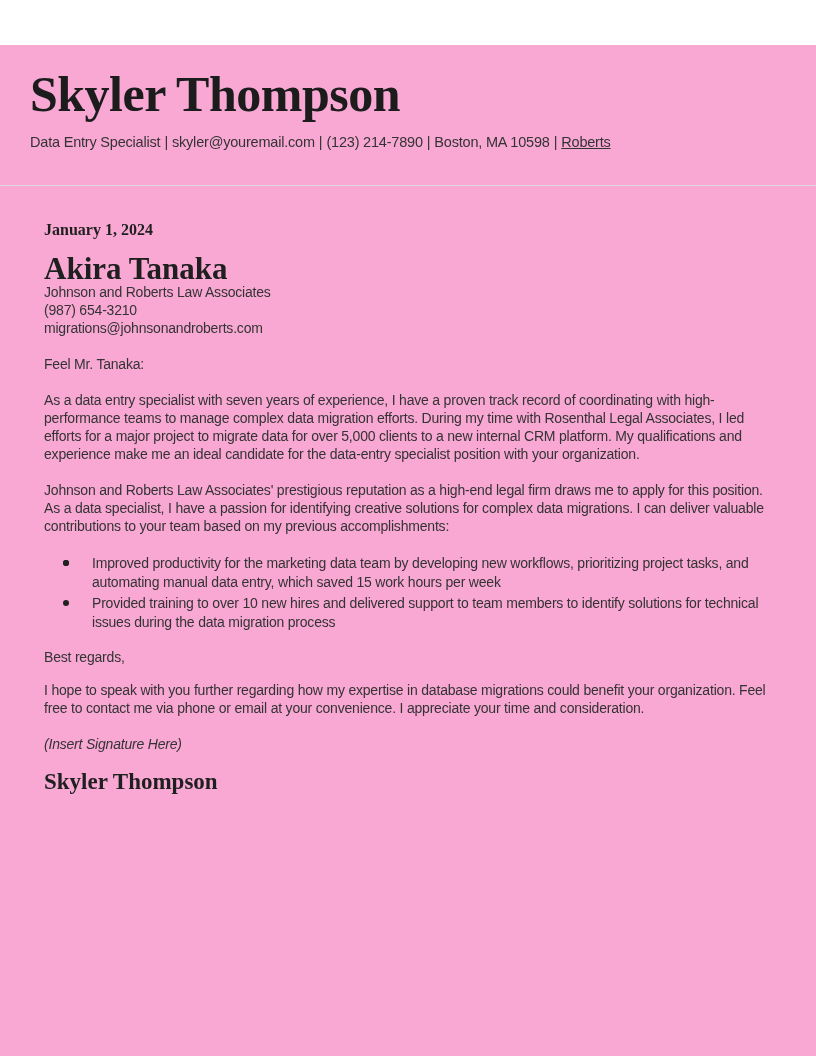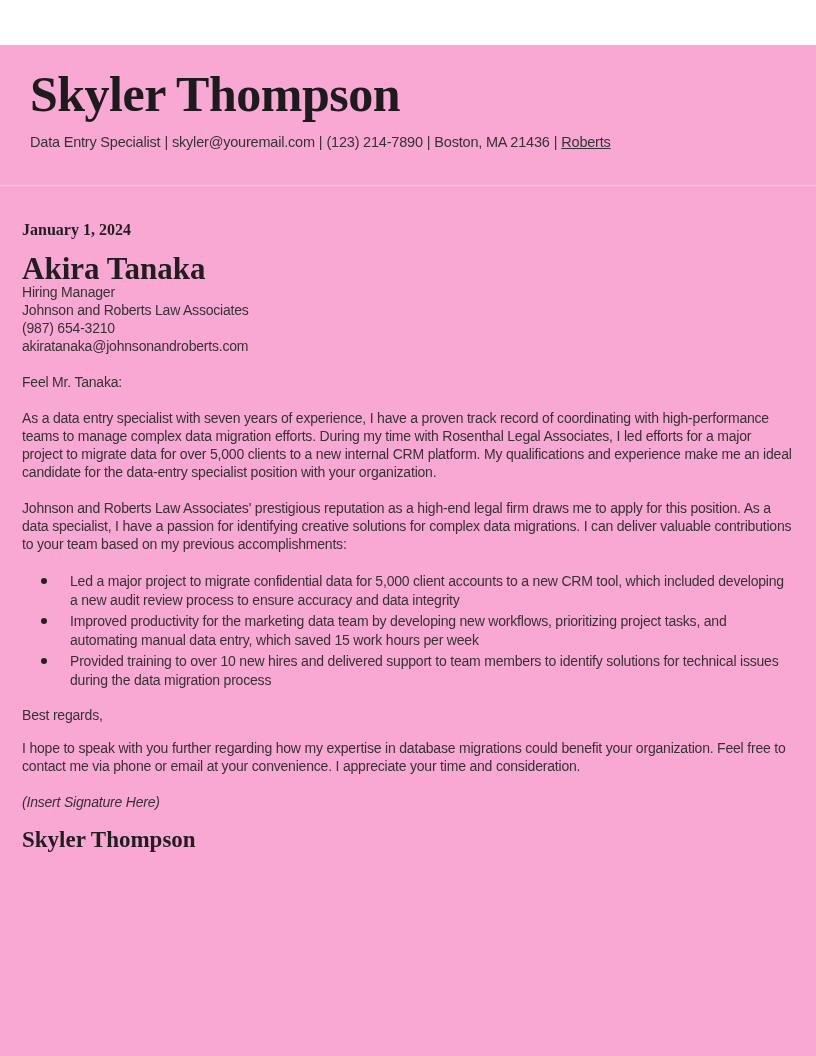--- a/index.html
+++ b/index.html
@@ -43,21 +43,21 @@
   }
   .contact-line .sep { margin: 0 4px; }
   .linkedin-link {
     color: #333333;
     text-decoration: underline;
     cursor: pointer;
   }
 
   
   .letter {
-    padding: 0 22px;
+    padding: 0 44px;
   }
   .letter-date {
     margin: 34px 0 0 0;
     font-family: "Liberation Serif", serif;
     font-weight: 700;
     font-size: 16px;
     line-height: 20px;
     color: #1f1f1f;
   }
   .recipient-name {
@@ -121,41 +121,40 @@
   }
 </style>
 </head>
 <body>
 
 <div class="page">
 
   <header class="doc-header">
     <h1>Skyler Thompson</h1>
     <p class="contact-line">
-      <span>Data Entry Specialist</span><span class="sep">|</span><span>skyler@youremail.com</span><span class="sep">|</span><span>(123) 214-7890</span><span class="sep">|</span><span>Boston, MA 21436</span><span class="sep">|</span><a href="#" class="linkedin-link">Roberts</a>
+      <span>Data Entry Specialist</span><span class="sep">|</span><span>skyler@youremail.com</span><span class="sep">|</span><span>(123) 214-7890</span><span class="sep">|</span><span>Boston, MA 10598</span><span class="sep">|</span><a href="#" class="linkedin-link">Roberts</a>
     </p>
   </header>
 
   <main class="letter">
 
     <p class="letter-date">January 1, 2024</p>
 
     <h2 class="recipient-name">Akira Tanaka</h2>
-    <p class="addr">Hiring Manager</p>
     <p class="addr">Johnson and Roberts Law Associates</p>
     <p class="addr">(987) 654-3210</p>
-    <p class="addr">akiratanaka@johnsonandroberts.com</p>
+    <p class="addr">migrations@johnsonandroberts.com</p>
 
     <p class="para">Feel Mr. Tanaka:</p>
 
     <p class="para">As a data entry specialist with seven years of experience, I have a proven track record of coordinating with high-performance teams to manage complex data migration efforts. During my time with Rosenthal Legal Associates, I led efforts for a major project to migrate data for over 5,000 clients to a new internal CRM platform. My qualifications and experience make me an ideal candidate for the data-entry specialist position with your organization.</p>
     <p class="para">Johnson and Roberts Law Associates' prestigious reputation as a high-end legal firm draws me to apply for this position. As a data specialist, I have a passion for identifying creative solutions for complex data migrations. I can deliver valuable contributions to your team based on my previous accomplishments:</p>
 
     <ul class="accomplishments">
-      <li><span class="bullet-dot"></span><span>Led a major project to migrate confidential data for 5,000 client accounts to a new CRM tool, which included developing a new audit review process to ensure accuracy and data integrity</span></li>
+      <li><span class="bullet-dot"></span></li>
       <li><span class="bullet-dot"></span><span>Improved productivity for the marketing data team by developing new workflows, prioritizing project tasks, and automating manual data entry, which saved 15 work hours per week</span></li>
       <li><span class="bullet-dot"></span><span>Provided training to over 10 new hires and delivered support to team members to identify solutions for technical issues during the data migration process</span></li>
     </ul>
 
     <p class="para valediction">Best regards,</p>
 
     <p class="para closing">I hope to speak with you further regarding how my expertise in database migrations could benefit your organization. Feel free to contact me via phone or email at your convenience. I appreciate your time and consideration.</p>
 
     <p class="signature-placeholder">(Insert Signature Here)</p>
 

